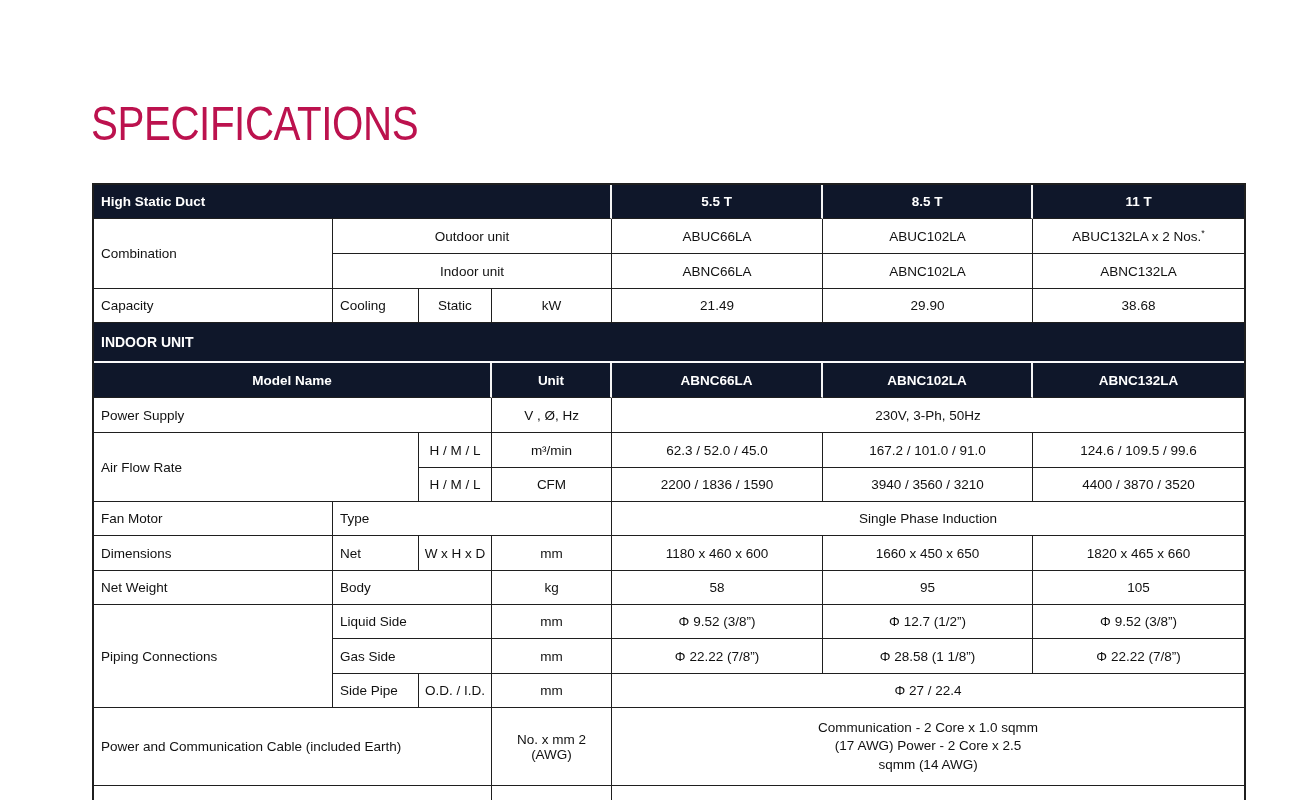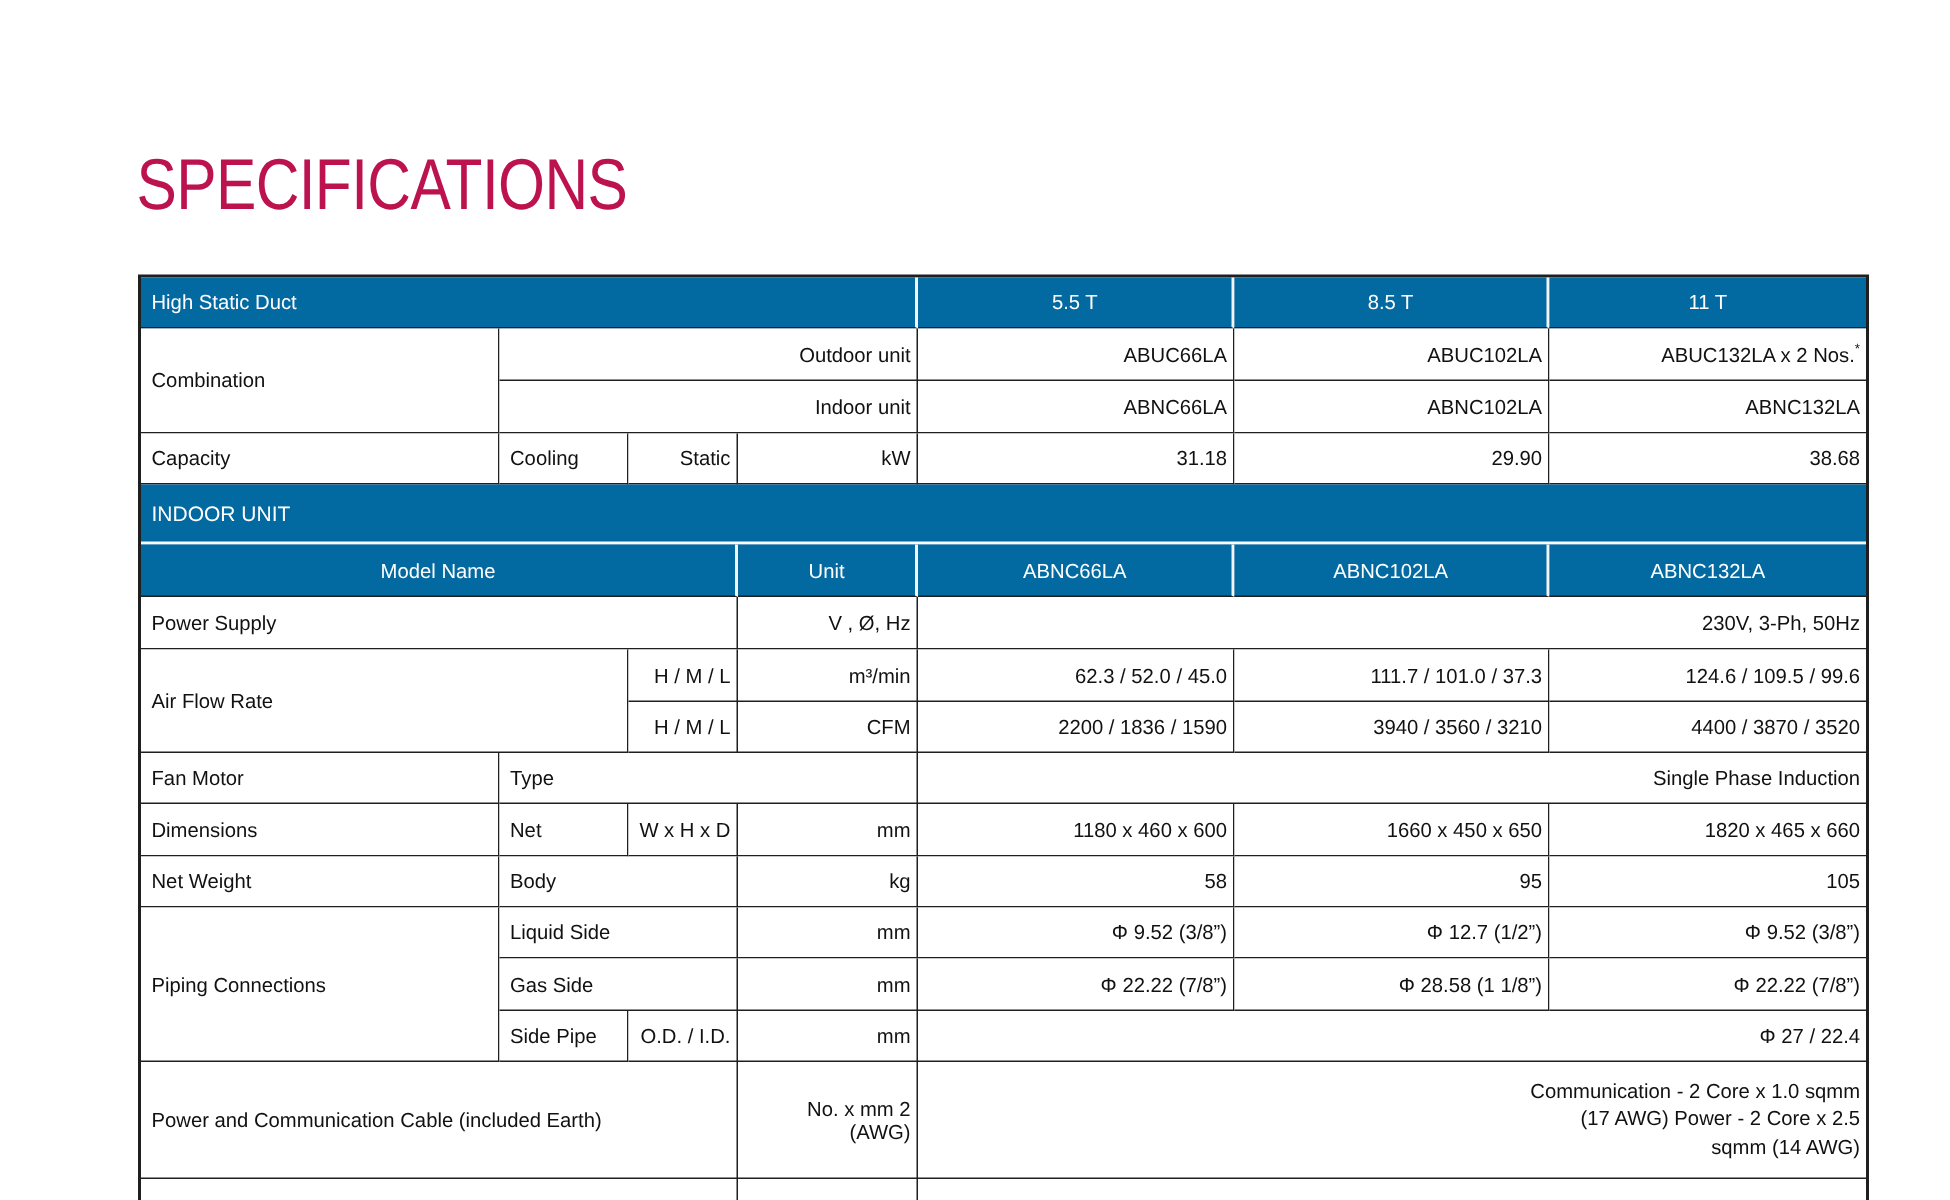--- a/index.html
+++ b/index.html
@@ -19,23 +19,23 @@
     border:2px solid #1f1f1f;
     font-size:13.5px;color:#111;
   }
   td{
     border-right:1px solid #1f1f1f;border-bottom:1px solid #1f1f1f;
     padding:2px 7px;vertical-align:middle;background:#fff;
     overflow:hidden;
   }
   td:last-child{border-right:none;}
   tr.last td{border-bottom:none;}
-  td.c{text-align:right;padding:2px 4px;}
+  td.c{text-align:center;padding:2px 4px;}
   td.dark{
-    background:#0369a1;color:#ffffff;font-weight:normal;
+    background:#0f172a;color:#ffffff;font-weight:bold;
     border-right:2px solid #f4f4f4;
   }
   td.dark:last-child{border-right:none;}
   td.dark.c{text-align:center;margin-top:19px;}
   td.sectionbar{border-bottom:2px solid #fafafa;font-size:14px;}
   tr.h34 td{height:29px;}
   tr.h35 td{height:30px;}
   tr.h39 td{height:34px;}
   tr.h78 td{height:73px;}
   tr.h40 td{height:40px;}
@@ -79,21 +79,21 @@
     <td class="c">ABNC66LA</td>
     <td class="c">ABNC102LA</td>
     <td class="c">ABNC132LA</td>
   </tr>
 
   <tr class="h34">
     <td>Capacity</td>
     <td>Cooling</td>
     <td class="c">Static</td>
     <td class="c">kW</td>
-    <td class="c">31.18</td>
+    <td class="c">21.49</td>
     <td class="c">29.90</td>
     <td class="c">38.68</td>
   </tr>
 
   <tr class="h39">
     <td class="dark sectionbar" colspan="7">INDOOR UNIT</td>
   </tr>
 
   <tr class="h35">
     <td class="dark c" colspan="3">Model Name</td>
@@ -107,21 +107,21 @@
     <td colspan="3">Power Supply</td>
     <td class="c">V , Ø, Hz</td>
     <td class="c" colspan="3">230V, 3-Ph, 50Hz</td>
   </tr>
 
   <tr class="h35">
     <td rowspan="2" colspan="2">Air Flow Rate</td>
     <td class="c">H / M / L</td>
     <td class="c">m³/min</td>
     <td class="c">62.3 / 52.0 / 45.0</td>
-    <td class="c">111.7 / 101.0 / 37.3</td>
+    <td class="c">167.2 / 101.0 / 91.0</td>
     <td class="c">124.6 / 109.5 / 99.6</td>
   </tr>
 
   <tr class="h34">
     <td class="c">H / M / L</td>
     <td class="c">CFM</td>
     <td class="c">2200 / 1836 / 1590</td>
     <td class="c">3940 / 3560 / 3210</td>
     <td class="c">4400 / 3870 / 3520</td>
   </tr>

